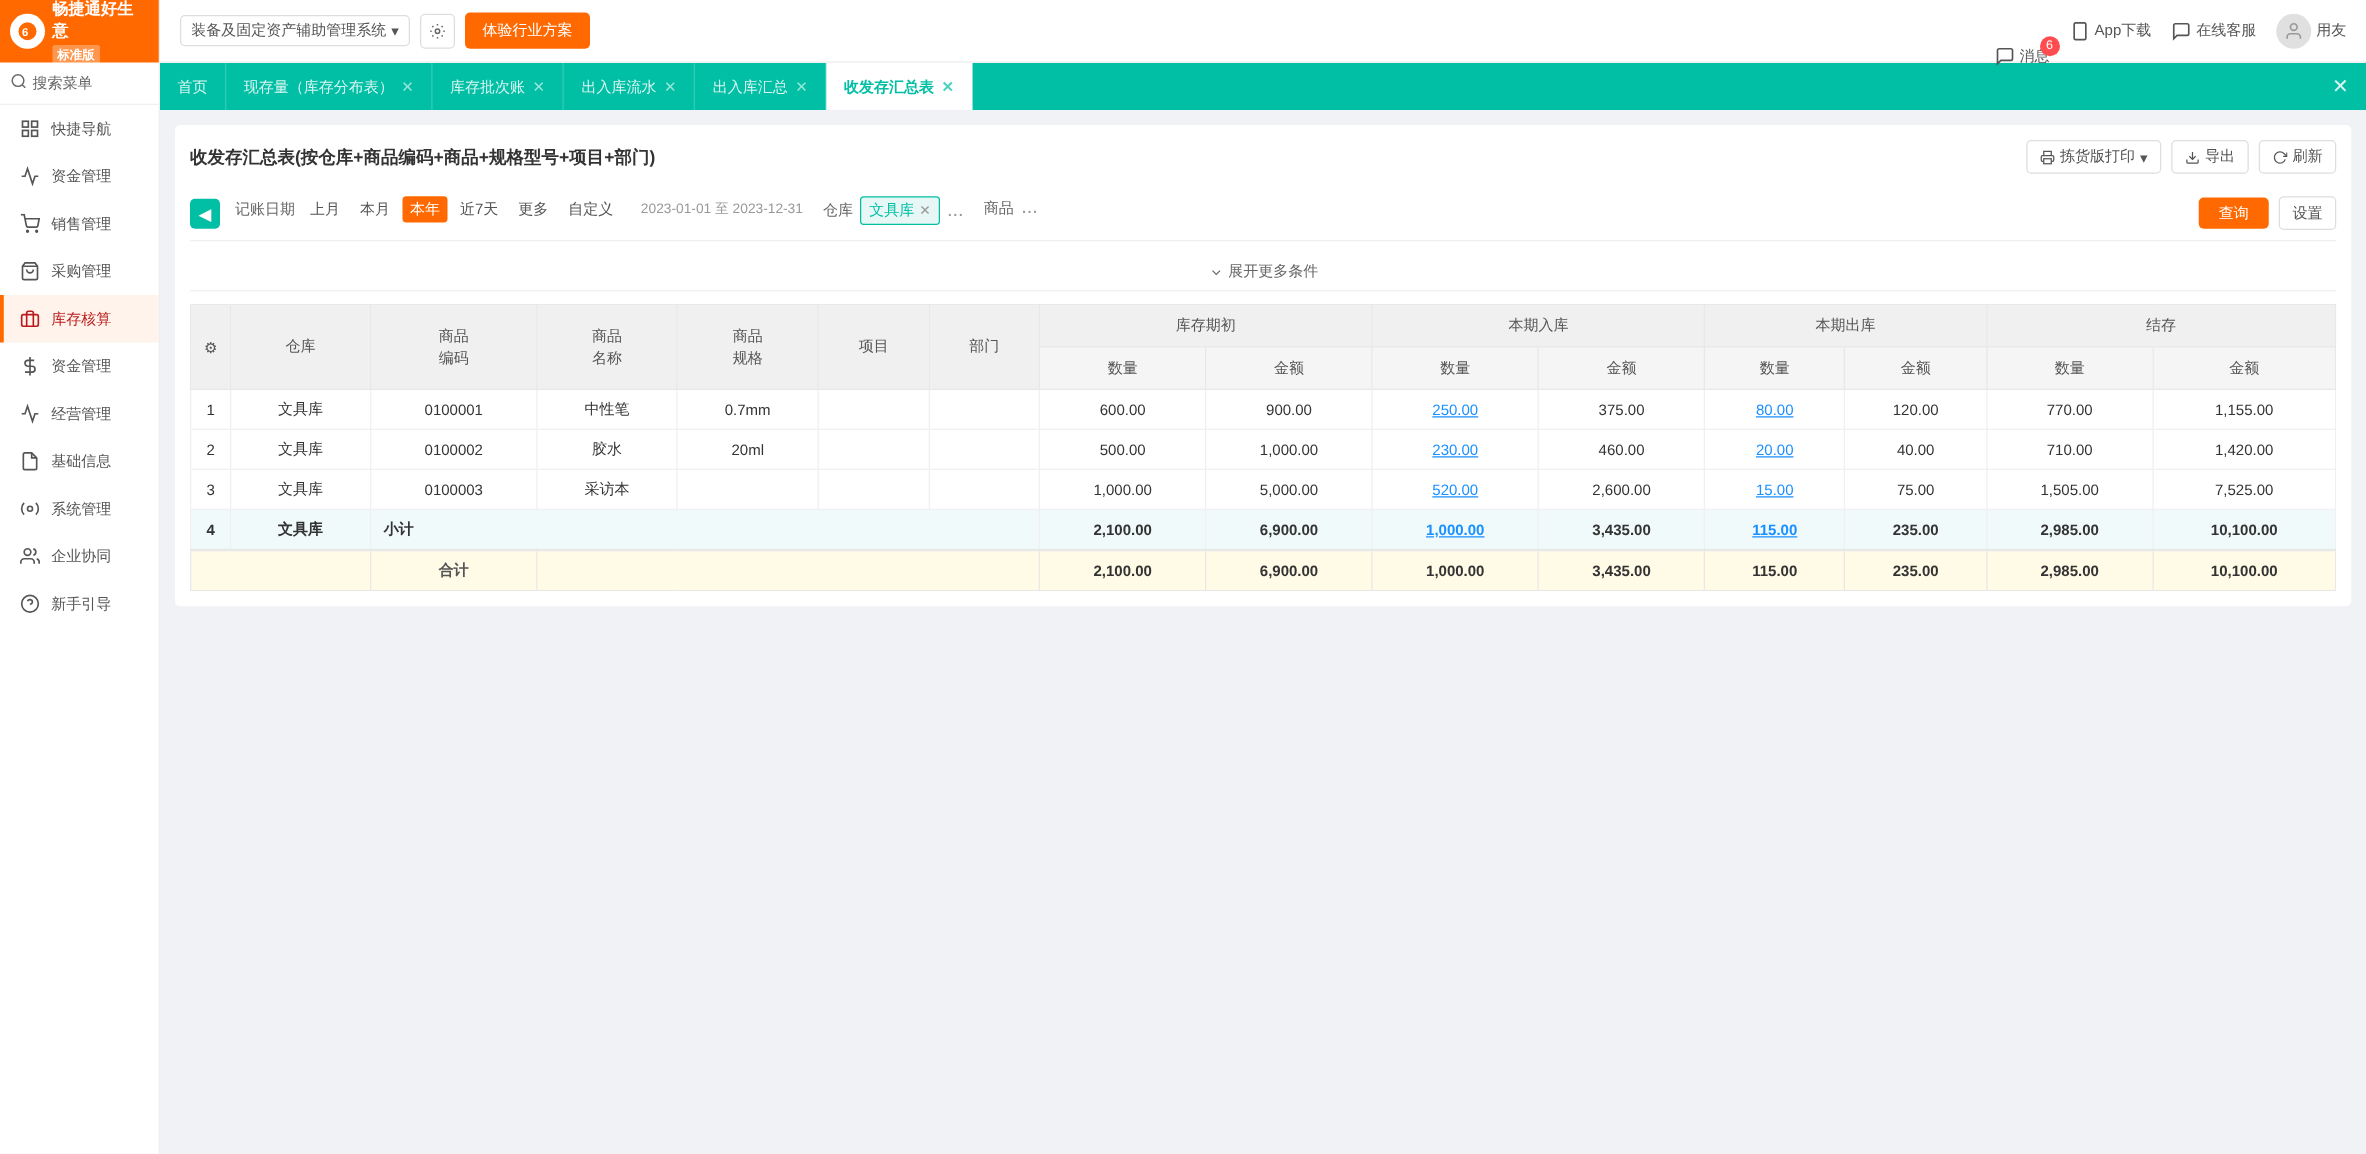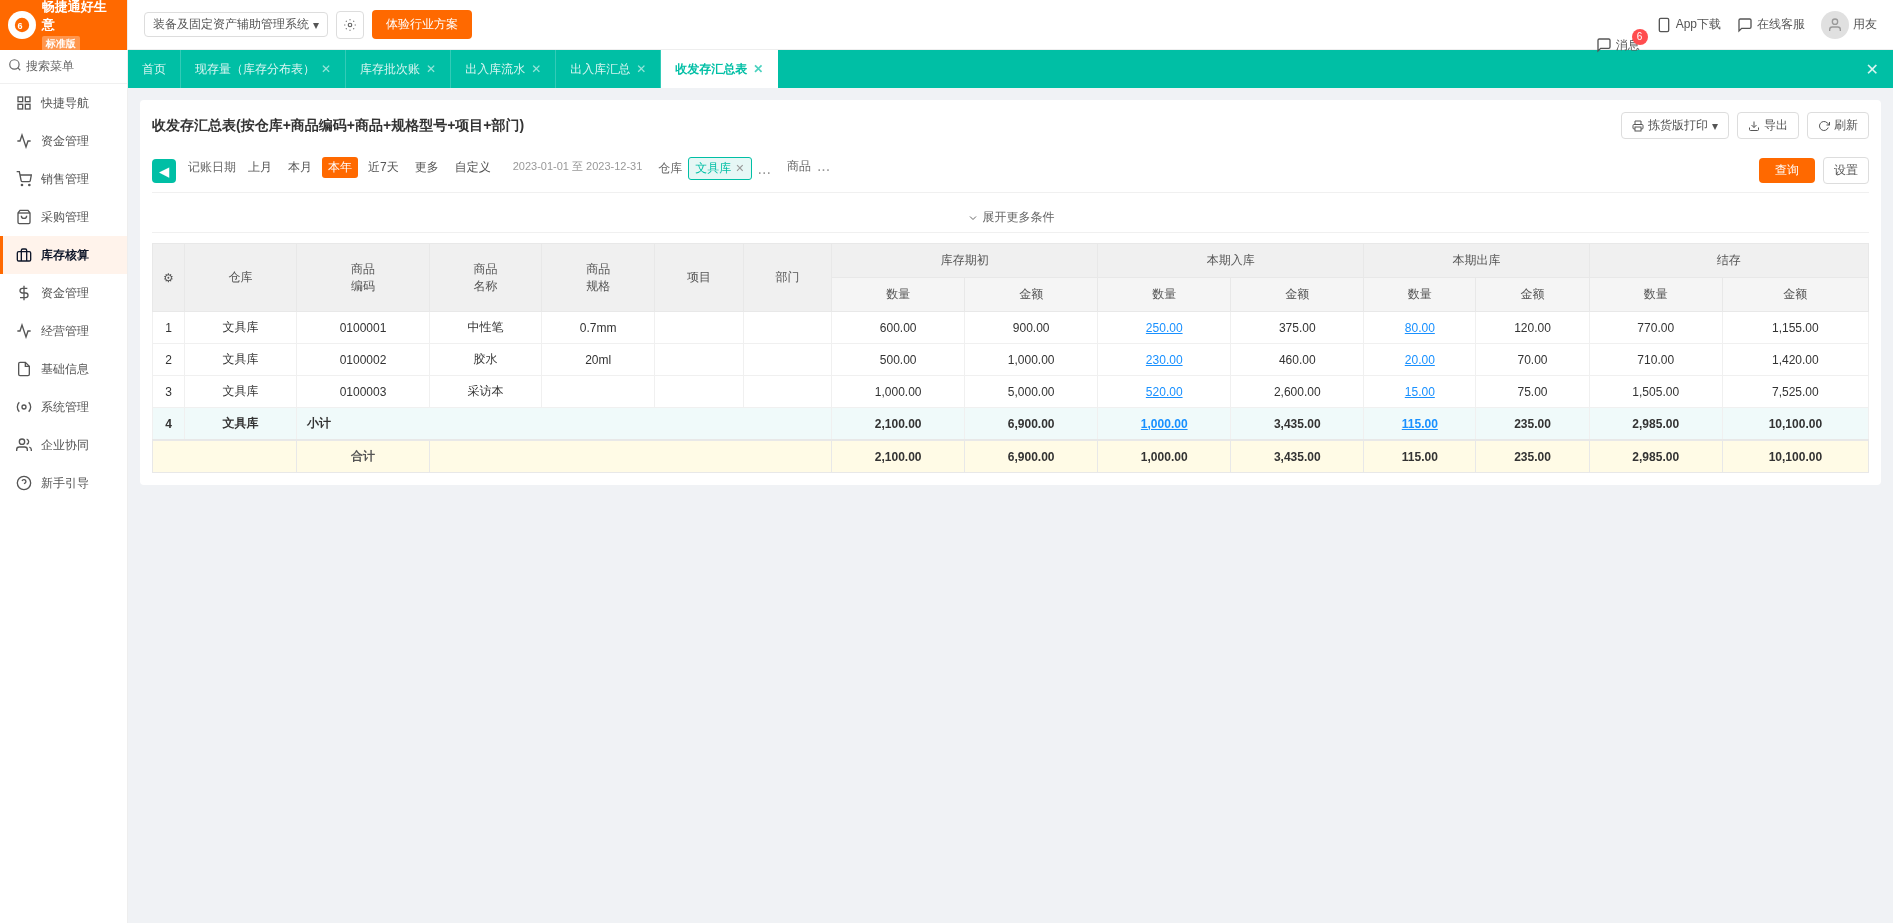--- a/index.html
+++ b/index.html
@@ -11,21 +11,21 @@
     
     .sidebar { width: 128px; background: #fff; display: flex; flex-direction: column; border-right: 1px solid #eee; flex-shrink: 0; }
     .sidebar-logo { background: #ff6900; color: #fff; padding: 10px 8px; display: flex; align-items: center; gap: 6px; font-size: 13px; font-weight: bold; height: 50px; }
     .sidebar-logo-icon { width: 28px; height: 28px; background: #fff; border-radius: 50%; display: flex; align-items: center; justify-content: center; }
     .sidebar-logo-icon svg { width: 18px; height: 18px; }
     .sidebar-tag { font-size: 10px; color: #fff; background: rgba(255,255,255,0.3); padding: 1px 4px; border-radius: 2px; margin-top: 2px; display: inline-block; }
 
     .sidebar-search { display: flex; align-items: center; padding: 8px; gap: 4px; cursor: pointer; border-bottom: 1px solid #f0f0f0; color: #666; }
 
     .sidebar-item { display: flex; align-items: center; padding: 10px 12px; gap: 8px; cursor: pointer; color: #555; border-left: 3px solid transparent; }
-    .sidebar-item.active { background: #fff3eb; color: #0f172a; border-left-color: #ff6900; font-weight: bold; }
+    .sidebar-item.active { background: #fff3eb; color: #b91c1c; border-left-color: #ff6900; font-weight: normal; }
     .sidebar-item-icon { width: 18px; height: 18px; display: flex; align-items: center; justify-content: center; flex-shrink: 0; }
     .sidebar-item-label { font-size: 12px; }
 
     
     .main { flex: 1; display: flex; flex-direction: column; overflow: hidden; }
 
     
     .top-header { height: 50px; background: #fff; display: flex; align-items: center; justify-content: space-between; padding: 0 16px; border-bottom: 1px solid #eee; flex-shrink: 0; }
     .top-header-left { display: flex; align-items: center; gap: 8px; }
     .system-select { border: 1px solid #ddd; border-radius: 4px; padding: 3px 8px; font-size: 12px; color: #555; background: #fff; cursor: pointer; display: flex; align-items: center; gap: 4px; }
@@ -446,21 +446,21 @@
     <td>0100002</td>
     <td>胶水</td>
     <td>20ml</td>
     <td></td>
     <td></td>
     <td>500.00</td>
     <td>1,000.00</td>
     <td><span class="num-link">230.00</span></td>
     <td>460.00</td>
     <td><span class="num-link">20.00</span></td>
-    <td>70.00</td>
+    <td>40.00</td>
     <td>710.00</td>
     <td>1,420.00</td>
   </tr>
                 <tr>
     <td>3</td>
     <td>文具库</td>
     <td>0100003</td>
     <td>采访本</td>
     <td></td>
     <td></td>

